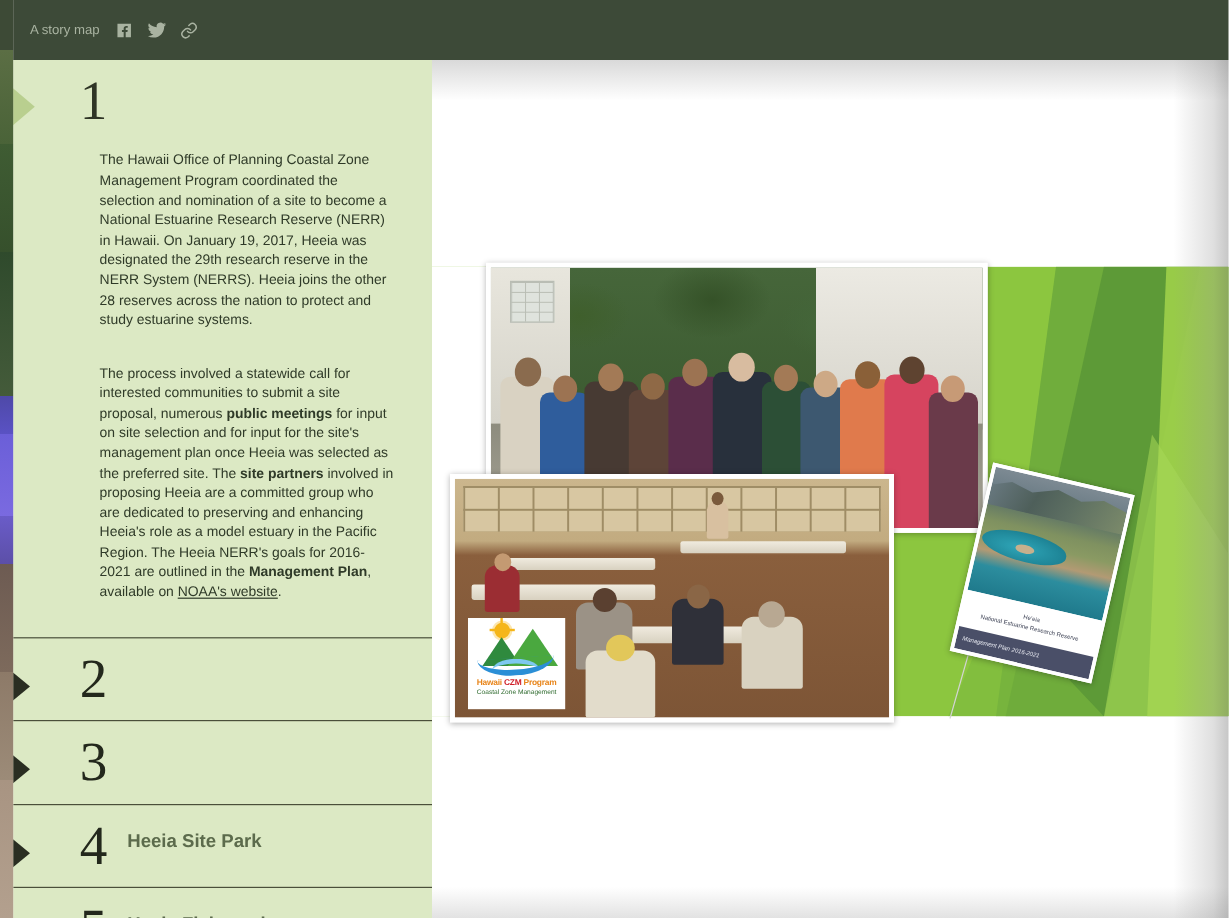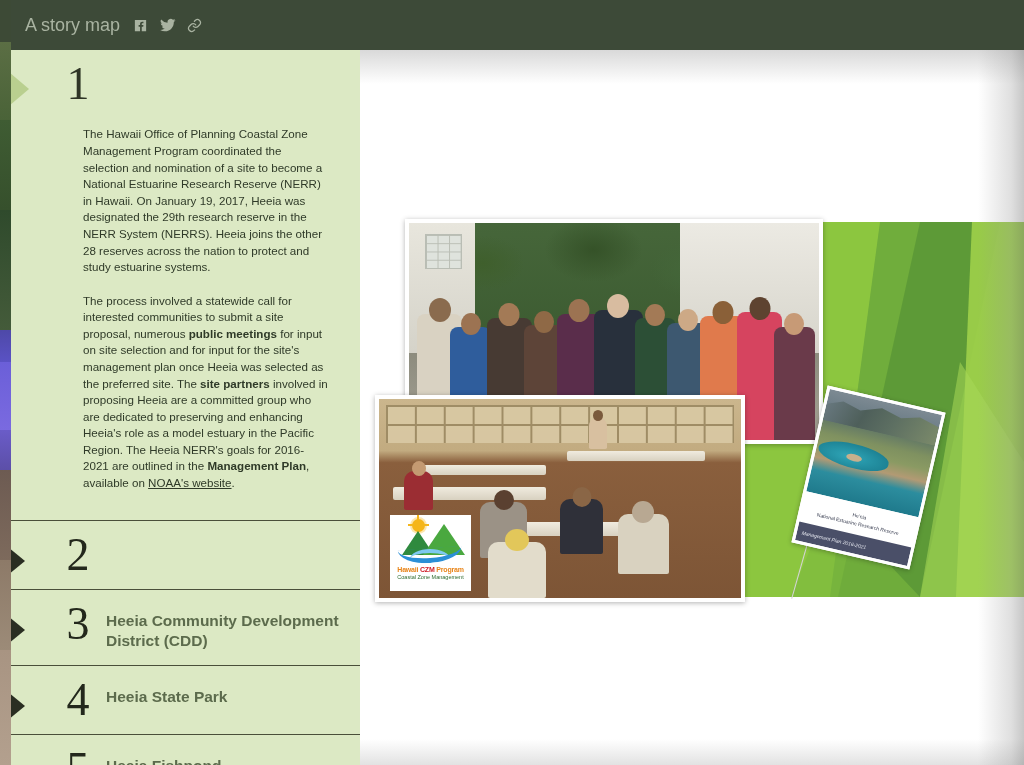--- a/index.html
+++ b/index.html
@@ -56,21 +56,21 @@
     letter-spacing: .2px;
     white-space: nowrap;
   }
   .header-right {
     display: flex;
     align-items: center;
     gap: 10px;
   }
   .story-map-label {
     color: #a9b3a1;
-    font-size: 18px;
+    font-size: 11px;
     white-space: nowrap;
     margin-right: 2px;
   }
   .social-icon {
     width: 17px; height: 17px;
     display: inline-flex;
     align-items: center;
     justify-content: center;
     color: #a9b3a1;
     cursor: pointer;
@@ -349,21 +349,21 @@
     padding-top: 5px;
   }
 
   .body-copy {
     padding: 22px 18px 14px 20px;
   }
   .body-copy p {
     font-size: 11.6px;
     line-height: 1.43;
     color: #2f3a28;
-    margin-bottom: 17px;
+    margin-bottom: 28px;
   }
   .body-copy p:last-child { margin-bottom: 0; }
   .body-copy b { font-weight: bold; }
   .body-copy a {
     color: #2f3a28;
     text-decoration: underline;
   }
 </style>
 </head>
 <body>
@@ -514,29 +514,28 @@
       <div class="marker"></div>
       <div class="sect-head">
         <div class="num">2</div>
       </div>
     </div>
 
     <div class="sect">
       <div class="marker"></div>
       <div class="sect-head">
         <div class="num">3</div>
-        <div class="sect-title">Heeia Community Development District (CDD)</div>
       </div>
     </div>
 
     <div class="sect">
       <div class="marker"></div>
       <div class="sect-head">
         <div class="num">4</div>
-        <div class="sect-title">Heeia State Park</div>
+        <div class="sect-title">Heeia Site Park</div>
       </div>
     </div>
 
     <div class="sect">
 
       <div class="sect-head">
         <div class="num">5</div>
         <div class="sect-title">Heeia Fishpond</div>
       </div>
     </div>

